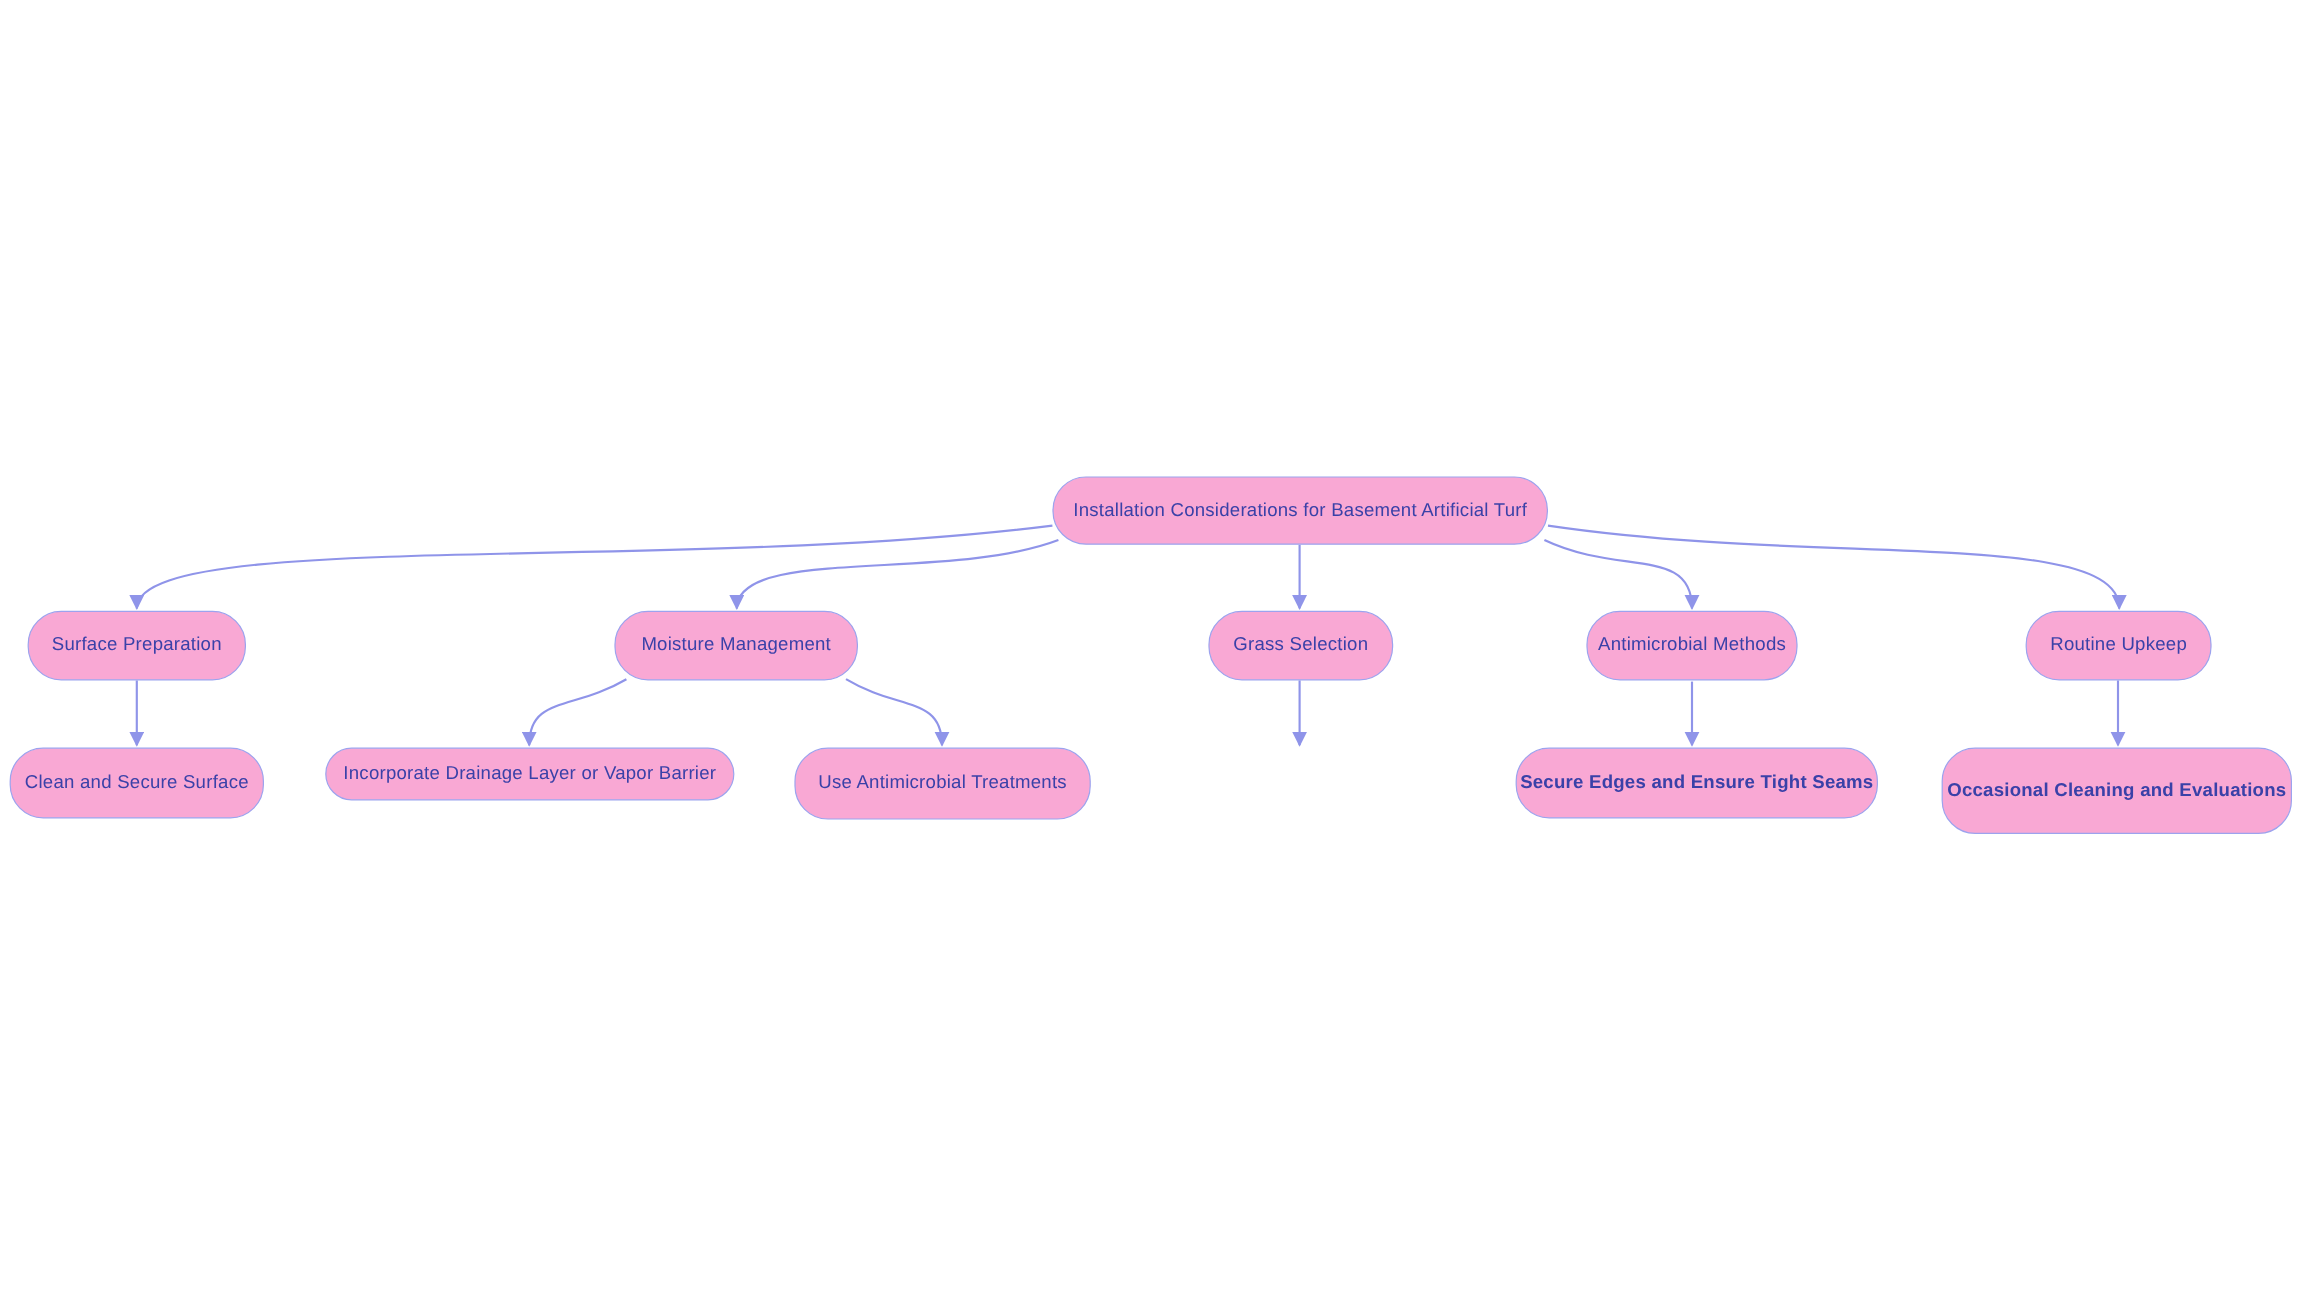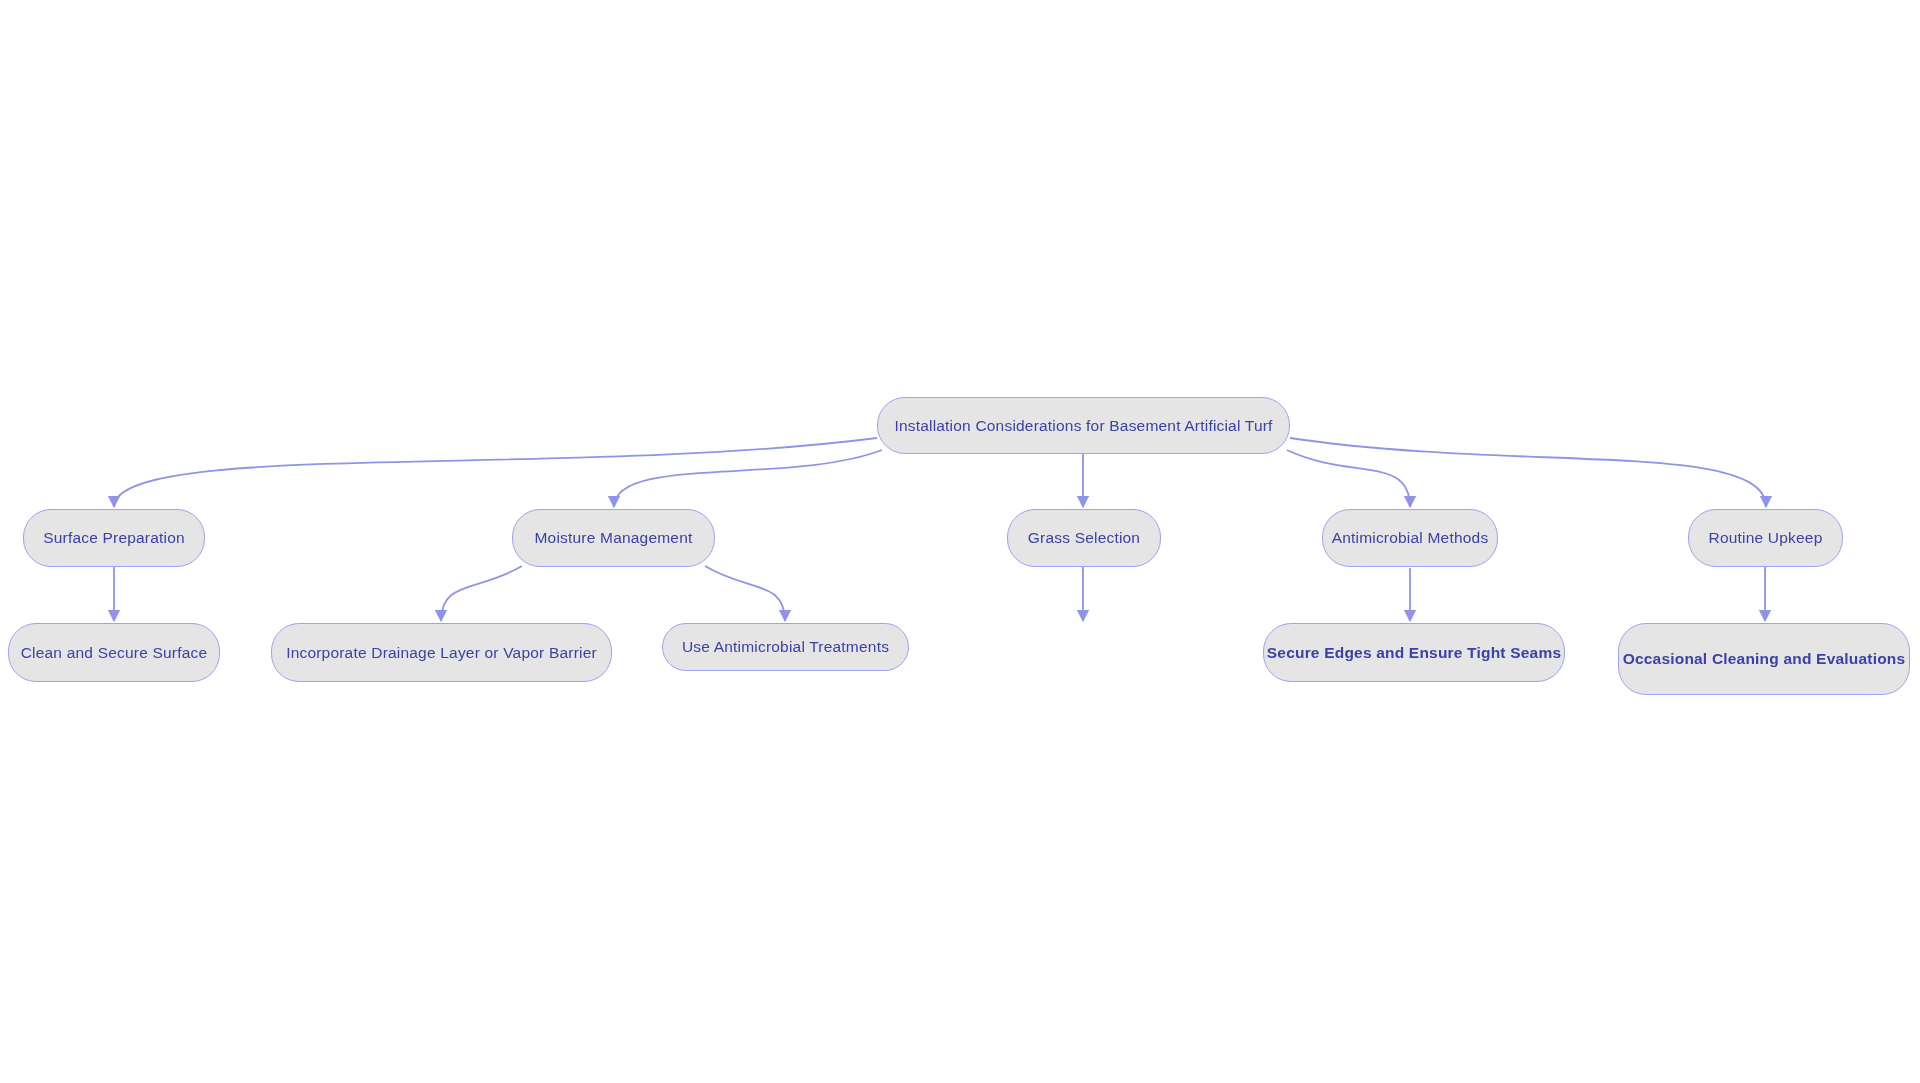--- a/index.html
+++ b/index.html
@@ -18,41 +18,41 @@
     pointer-events: none;
   }
   .edge {
     fill: none;
     stroke: #8f94e9;
     stroke-width: 1.8;
   }
   .node {
     position: absolute;
     box-sizing: border-box;
-    background: #e5e5e5;
+    background: #f9a8d4;
     border: 1.5px solid #9ca3ee;
     border-radius: 28px;
     color: #3a41a8;
     font-size: 15.5px;
     display: flex;
     align-items: center;
     justify-content: center;
     white-space: nowrap;
     letter-spacing: 0.2px;
   }
   
   #n-root                 { left: 877px;  top: 397px; width: 413px; height: 57px; }
   #n-surface-preparation  { left: 23px;   top: 509px; width: 182px; height: 58px; }
   #n-moisture-management  { left: 512px;  top: 509px; width: 203px; height: 58px; }
   #n-grass-selection      { left: 1007px; top: 509px; width: 154px; height: 58px; }
   #n-installation-methods { left: 1322px; top: 509px; width: 176px; height: 58px; }
   #n-routine-upkeep       { left: 1688px; top: 509px; width: 155px; height: 58px; }
   #n-clean-level-surface  { left: 8px;    top: 623px; width: 212px; height: 59px; }
-  #n-incorporate-drainage { left: 271px;  top: 623px; width: 341px; height: 59px; }
-  #n-antimicrobial        { left: 662px;  top: 623px; width: 247px; height: 48px; }
+  #n-incorporate-drainage { left: 271px;  top: 623px; width: 341px; height: 44px; }
+  #n-antimicrobial        { left: 662px;  top: 623px; width: 247px; height: 60px; }
   #n-select-indoor-grass  { left: 963px;  top: 623px; width: 242px; height: 59px; }
   #n-secure-edges         { left: 1263px; top: 623px; width: 302px; height: 59px; font-weight: bold; }
   #n-occasional-cleaning  { left: 1618px; top: 623px; width: 292px; height: 72px; font-weight: bold; }
 </style>
 </head>
 <body>
 
 <div class="canvas">
 
   <svg class="edges" width="1920" height="1083" viewBox="0 0 1920 1083">

